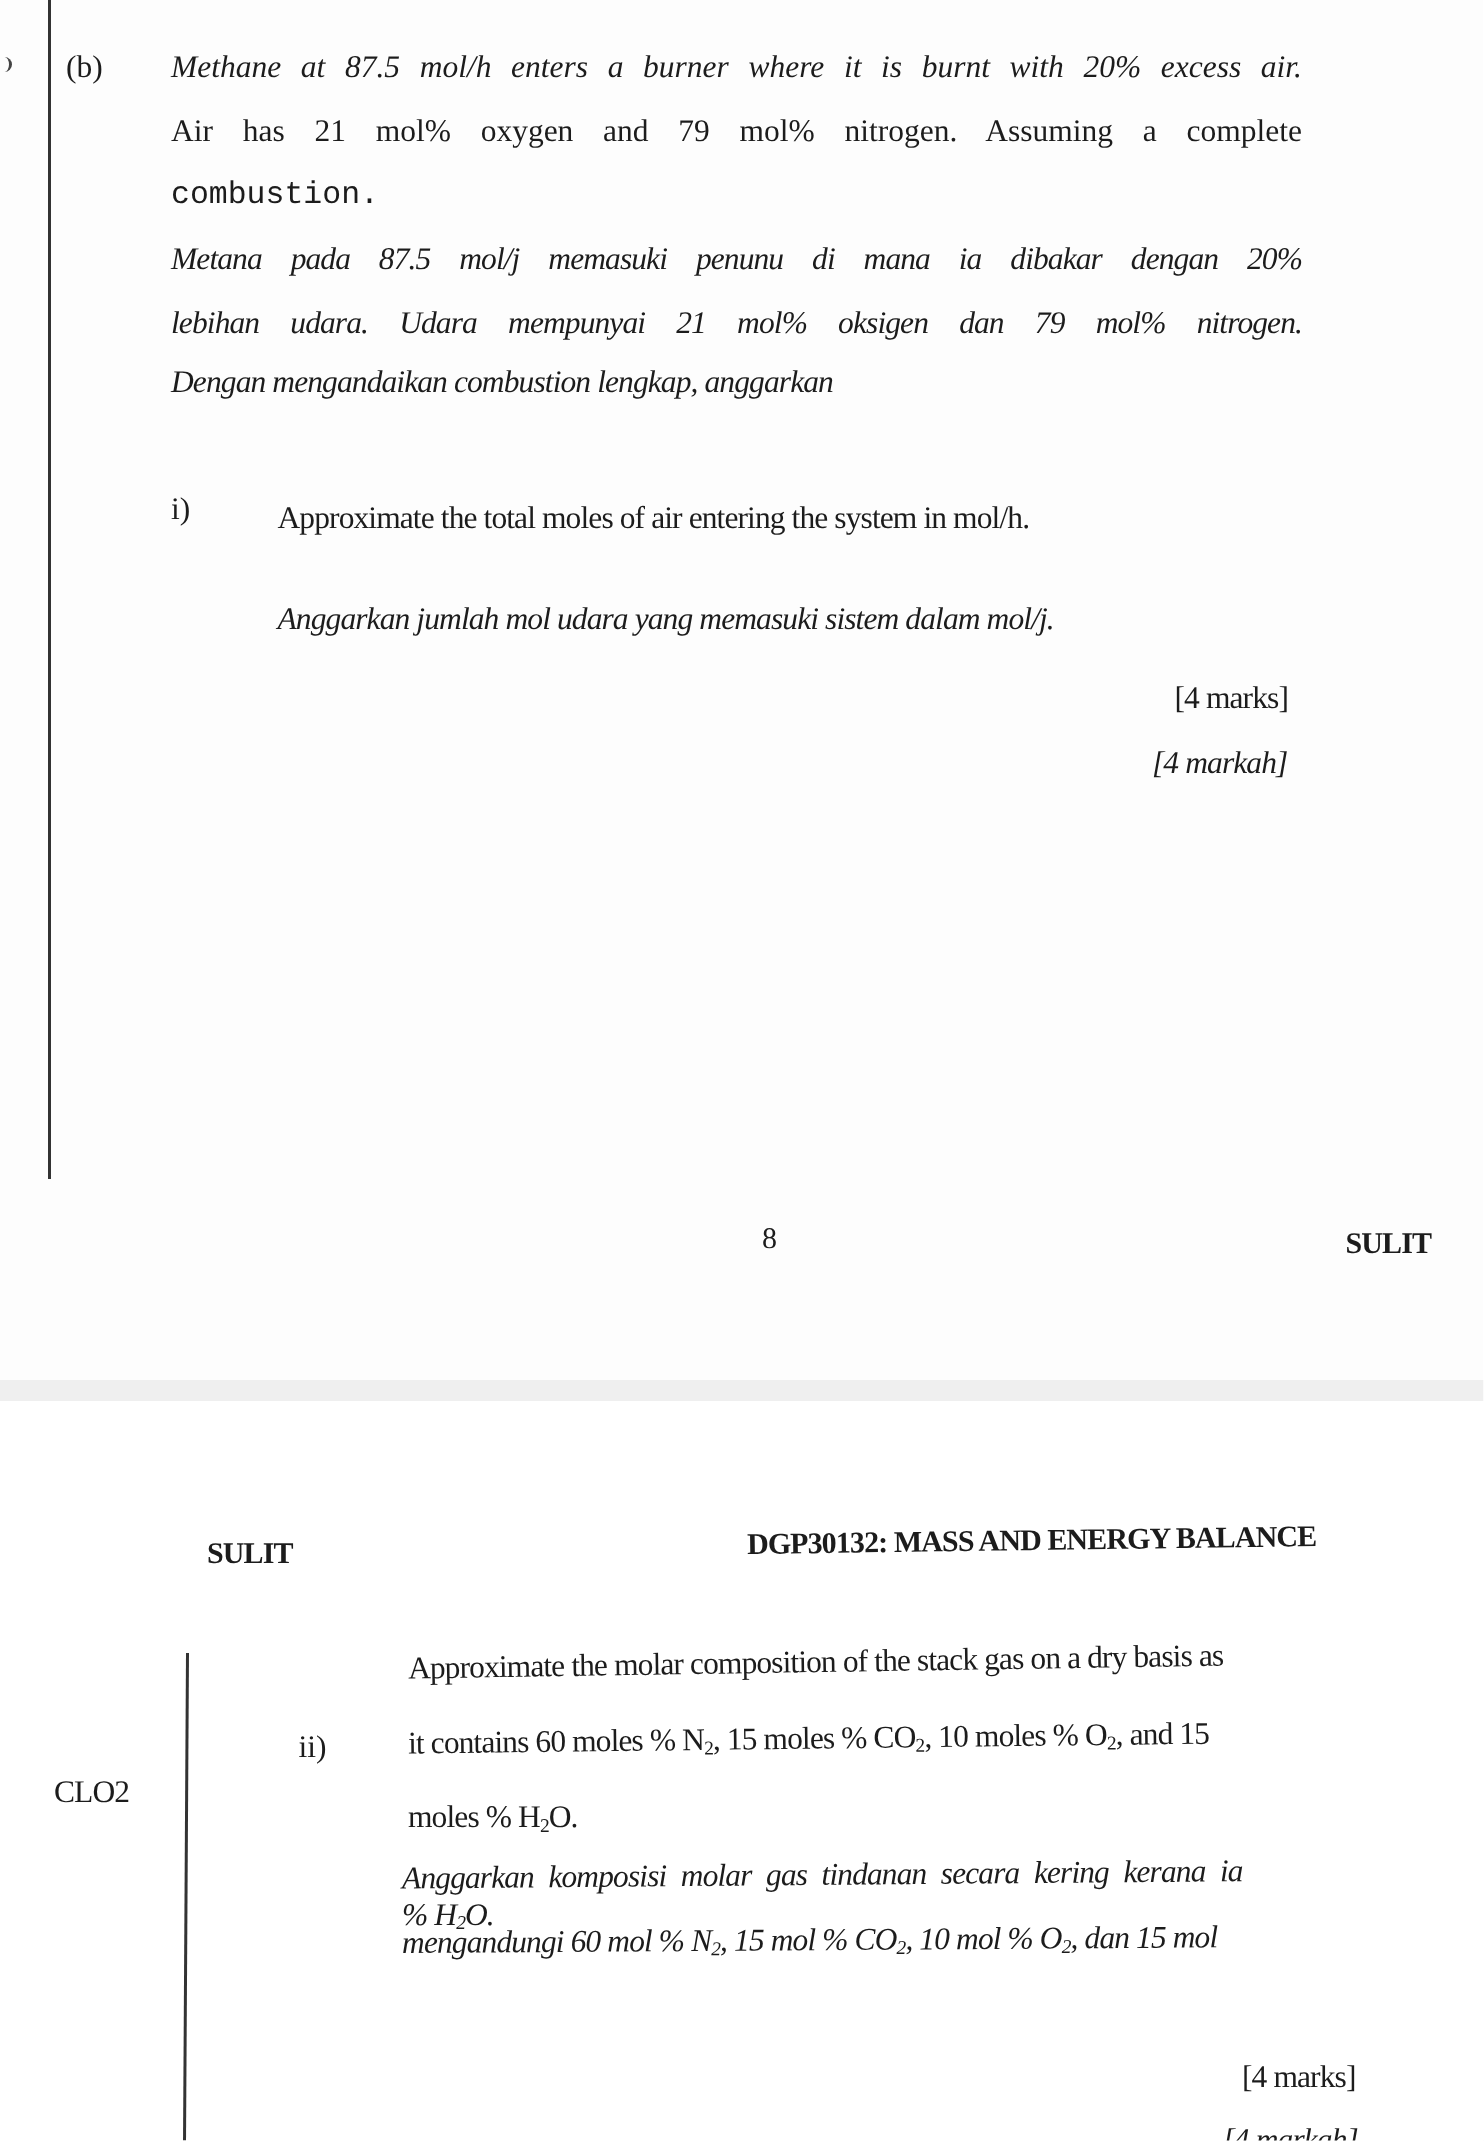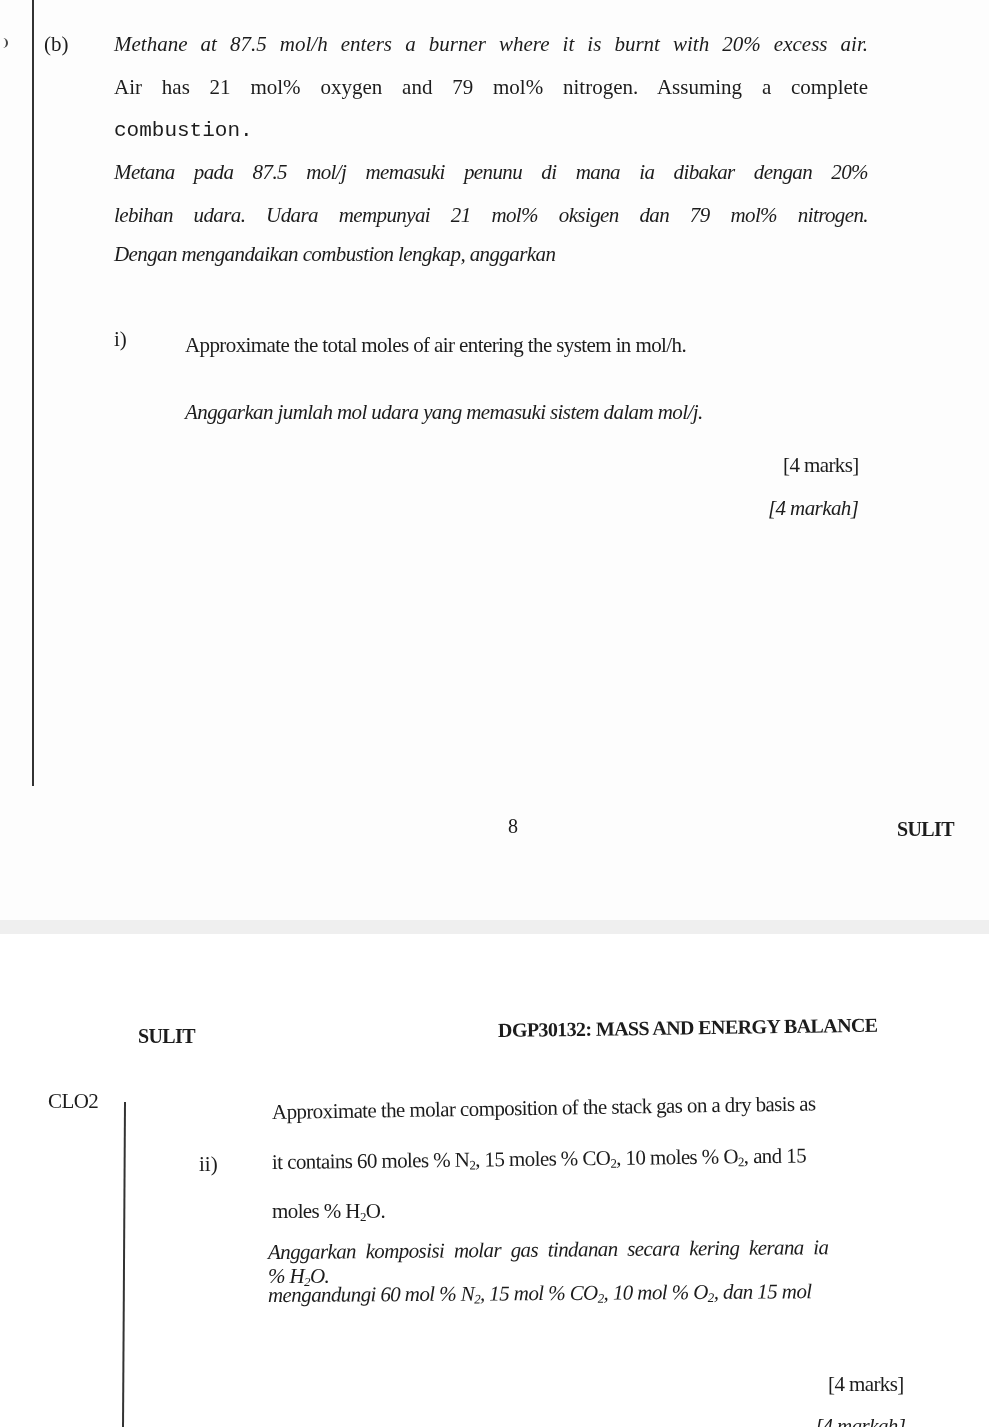--- a/index.html
+++ b/index.html
@@ -89,21 +89,21 @@
 
 <div class="page-gap"></div>
 
 <div class="page-bottom"></div>
 
 <div class="t narrow" style="left:138px; top:1024px; font-size:20px; font-weight:bold;">SULIT</div>
 <div class="t narrow" style="left:498px; top:1018px; font-size:20px; font-weight:bold; transform:rotate(-0.8deg); transform-origin:left center;">DGP30132: MASS AND ENERGY BALANCE</div>
 
 <div class="vline" style="left:124px; top:1102px; height:325px; width:1.5px; transform:rotate(0.35deg); transform-origin:top;"></div>
 
-<div class="t narrow" style="left:36px; top:1089px;margin-left:12px;">CLO2</div>
+<div class="t narrow" style="left:36px; top:1182px;">CLO2</div>
 
 <div class="t" style="left:199px; top:1152px;">ii)</div>
 <div class="t narrow" style="left:272px; top:1100px; transform:rotate(-0.9deg); transform-origin:left center;">Approximate the molar composition of the stack gas on a dry basis as</div>
 
 <div class="t narrow" style="left:272px; top:1150px; transform:rotate(-0.7deg); transform-origin:left center;">
   <span>it contains 60 moles % N</span><sub>2</sub><span>, 15 moles % CO</span><sub>2</sub><span>, 10 moles % O</span><sub>2</sub><span>, and 15</span>
 </div>
 
 <div class="t narrow" style="left:272px; top:1199px;">
   <span>moles % H</span><sub>2</sub><span>O.</span>

